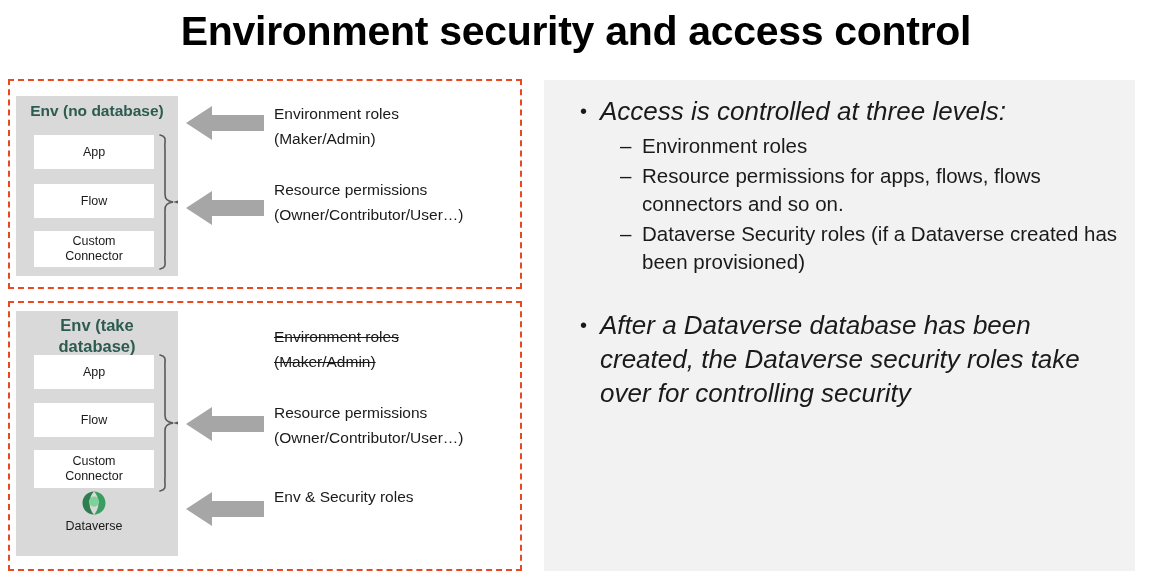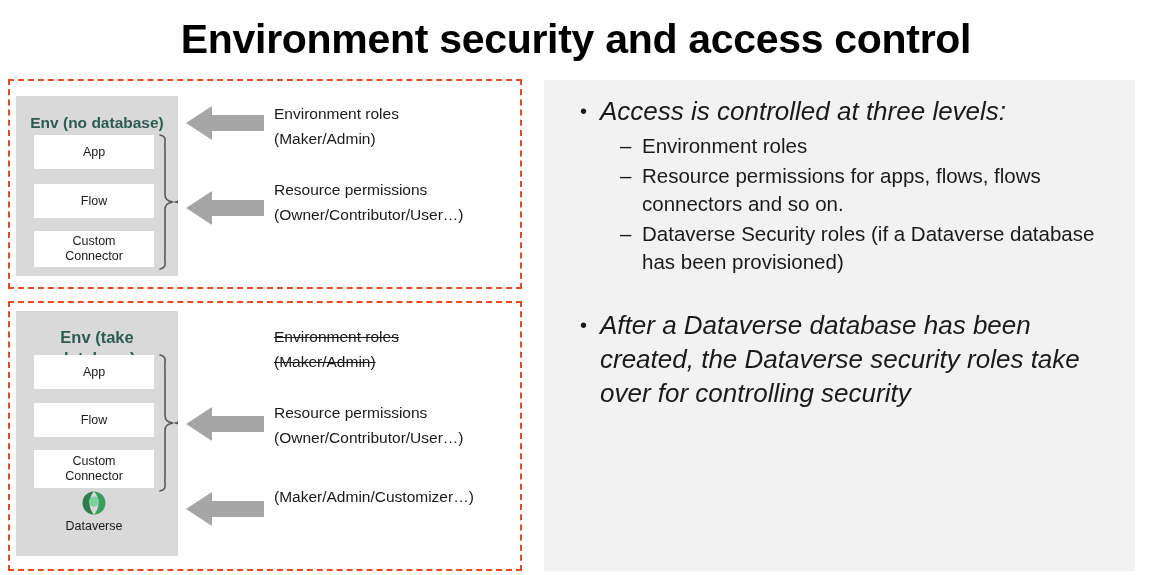--- a/index.html
+++ b/index.html
@@ -13,21 +13,21 @@
     position: relative;
     overflow: hidden;
     font-family: "Liberation Sans", sans-serif;
     color: #1a1a1a;
   }
 
   
   .slide-title {
     position: absolute;
     left: 0;
-    top: 12px;
+    top: 4px;
     width: 1152px;
     text-align: center;
     font-size: 41px;
     font-weight: 700;
     letter-spacing: -0.3px;
     color: #000000;
     line-height: 54px;
     white-space: nowrap;
   }
 
@@ -49,21 +49,21 @@
   }
   #env-no-db   { left: 16px; top: 96px;  width: 162px; height: 180px; }
   #env-with-db { left: 16px; top: 311px; width: 162px; height: 245px; }
 
   .env-heading {
     color: #2d5b4f;
     font-weight: 700;
     font-size: 16.5px;
     text-align: center;
     line-height: 21px;
-    padding-top: 16px;
+    padding-top: 4px;
   }
   #env-no-db .env-heading { font-size: 15.5px; }
 
   
   .res-card {
     position: absolute;
     background: #ffffff;
     box-sizing: border-box;
     display: flex;
     align-items: center;
@@ -264,21 +264,21 @@
 
 <div class="annot struck" id="annot-3">
   <span class="annot-line">Environment roles</span>
   <span class="annot-line">(Maker/Admin)</span>
 </div>
 <div class="annot" id="annot-4">
   <span class="annot-line">Resource permissions</span>
   <span class="annot-line">(Owner/Contributor/User…)</span>
 </div>
 <div class="annot" id="annot-5">
-  <span class="annot-line">(Maker/Admin/Customizer…)</span>
+  <span class="annot-line">Env &amp; Security roles</span>
 </div>
 
 <div id="right-panel">
   <div id="bullets-wrap">
 
     <div class="bullet-l1">
       <span class="dot">•</span>
       <span class="txt">Access is controlled at three levels:</span>
     </div>
 
@@ -286,21 +286,21 @@
       <div class="bullet-l2">
         <span class="dash">–</span>
         <span class="txt">Environment roles</span>
       </div>
       <div class="bullet-l2">
         <span class="dash">–</span>
         <span class="txt">Resource permissions for apps, flows, flows connectors and so on.</span>
       </div>
       <div class="bullet-l2">
         <span class="dash">–</span>
-        <span class="txt">Dataverse Security roles (if a Dataverse database has been provisioned)</span>
+        <span class="txt">Dataverse Security roles (if a Dataverse created has been provisioned)</span>
       </div>
     </div>
 
     <div class="bullet-l1" id="bullet-after">
       <span class="dot">•</span>
       <span class="txt">After a Dataverse database has been created, the Dataverse security roles take over for controlling security</span>
     </div>
 
   </div>
 </div>

